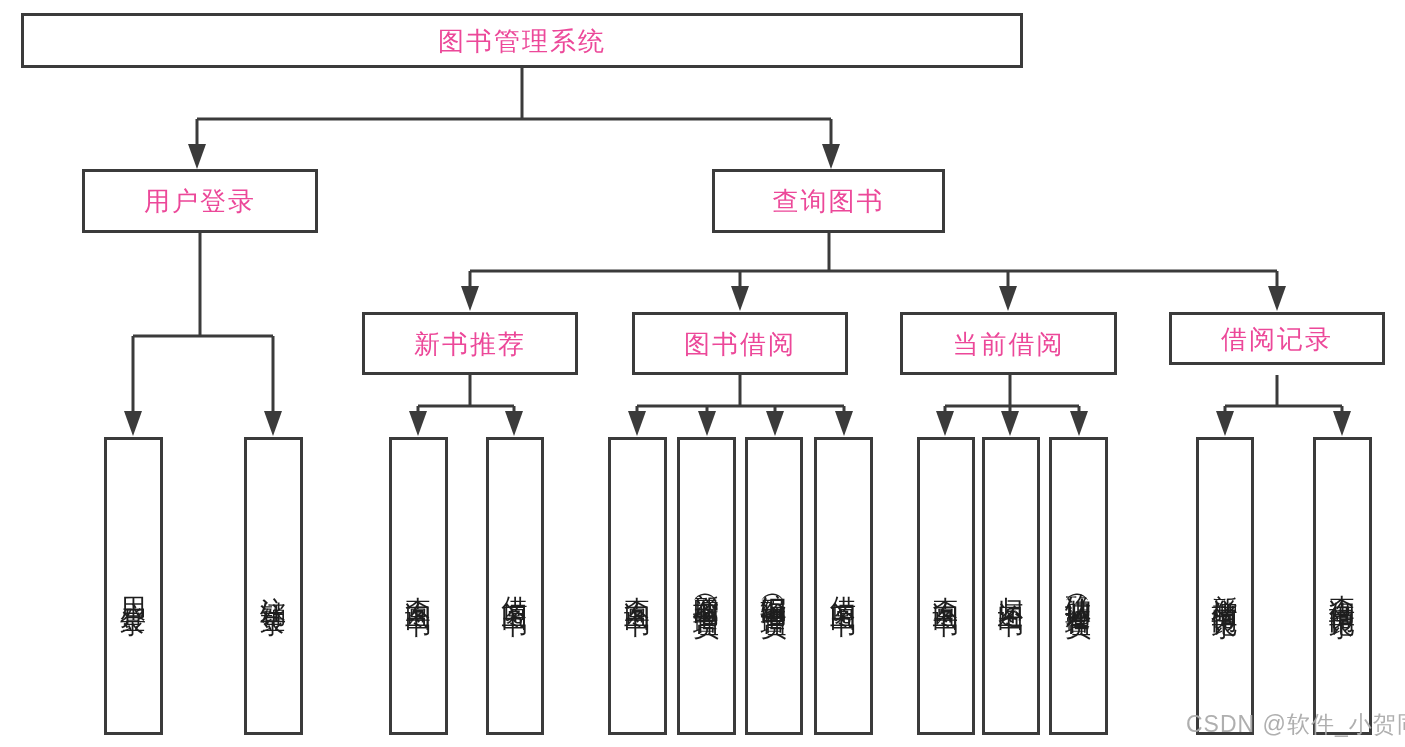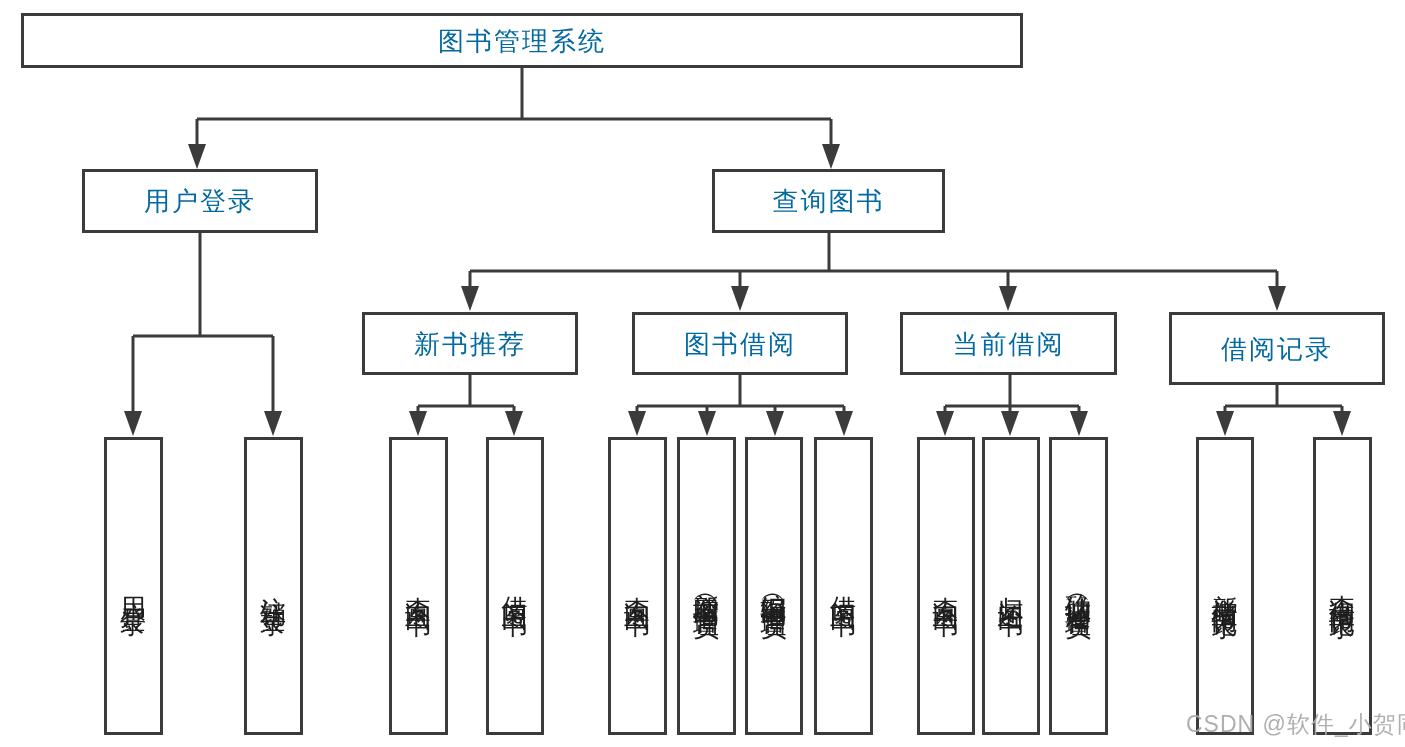--- a/index.html
+++ b/index.html
@@ -26,21 +26,21 @@
     box-sizing: border-box;
     border: 3px solid #3b3b3b;
     background: #ffffff;
     display: flex;
     align-items: center;
     justify-content: center;
     z-index: 2;
   }
   .hlabel {
     font-size: 26px;
-    color: #0369a1;
+    color: #ec4899;
     letter-spacing: 2px;
     white-space: nowrap;
     line-height: 1;
   }
   .vlabel {
     writing-mode: vertical-rl;
     text-orientation: mixed;
     font-size: 26px;
     color: #1e1e1e;
     line-height: 1;
@@ -151,21 +151,21 @@
 
   <div class="node" style="left:362px; top:312px; width:216px; height:63px;">
     <span class="hlabel">新书推荐</span>
   </div>
   <div class="node" style="left:900px; top:312px; width:217px; height:63px;">
     <span class="hlabel">当前借阅</span>
   </div>
   <div class="node" style="left:632px; top:312px; width:216px; height:63px;">
     <span class="hlabel">图书借阅</span>
   </div>
-  <div class="node" style="left:1169px; top:312px; width:216px; height:73px;text-align:right;">
+  <div class="node" style="left:1169px; top:312px; width:216px; height:53px;text-align:right;">
     <span class="hlabel">借阅记录</span>
   </div>
 
   <div class="node" style="left:104px; top:437px; width:59px; height:298px;">
     <span class="vlabel v4">用户登录</span>
   </div>
   <div class="node" style="left:244px; top:437px; width:59px; height:298px;">
     <span class="vlabel v4">注销登录</span>
   </div>
 

